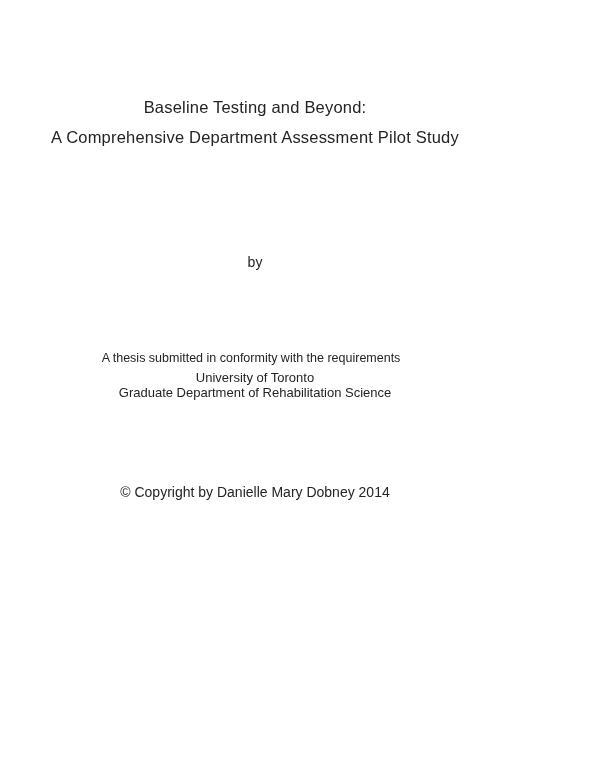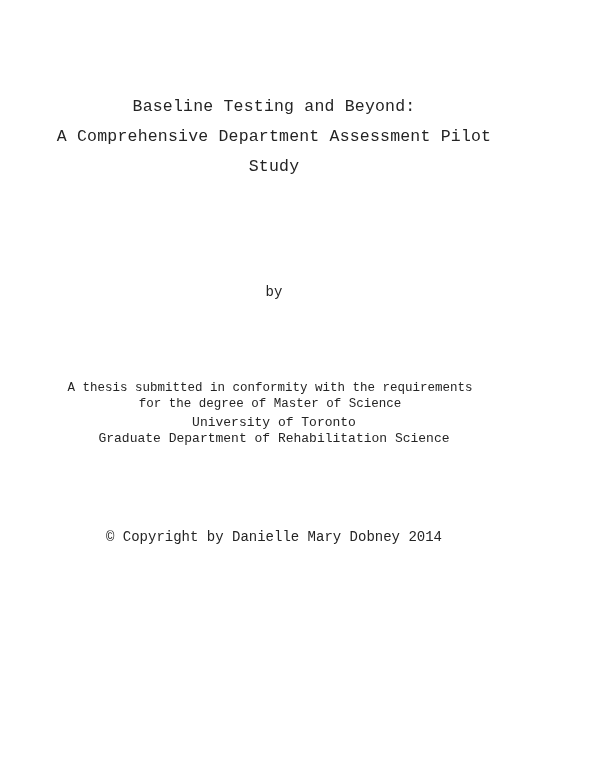--- a/index.html
+++ b/index.html
@@ -6,23 +6,22 @@
     margin: 0;
     padding: 0;
     background: #ffffff;
   }
   .page {
     position: relative;
     width: 480px;
     height: 776px;
     background: #ffffff;
     overflow: hidden;
-    font-family: Liberation Mono, monospace;
+    font-family: Liberation Sans, sans-serif;
     color: #242424;
-    padding-left: 19px;
   }
   
   .content {
     margin-left: 30px;
     text-align: center;
   }
   .content p, .content h1 {
     padding: 0;
   }
   .line { display: block; }
@@ -69,21 +68,20 @@
     <h1 class="title">
       <span class="line">Baseline Testing and Beyond:</span>
       <span class="line">A Comprehensive Department Assessment Pilot Study</span>
     </h1>
 
     <p class="byline">by</p>
 
 
     <p class="submission">
       <span class="line">A thesis submitted in conformity with the requirements</span>
-      <span class="line">for the degree of Master of Science</span>
     </p>
 
     <p class="department">
       <span class="line">University of Toronto</span>
       <span class="line">Graduate Department of Rehabilitation Science</span>
     </p>
 
     <p class="copyright">© Copyright by Danielle Mary Dobney 2014</p>
 
   </div>

